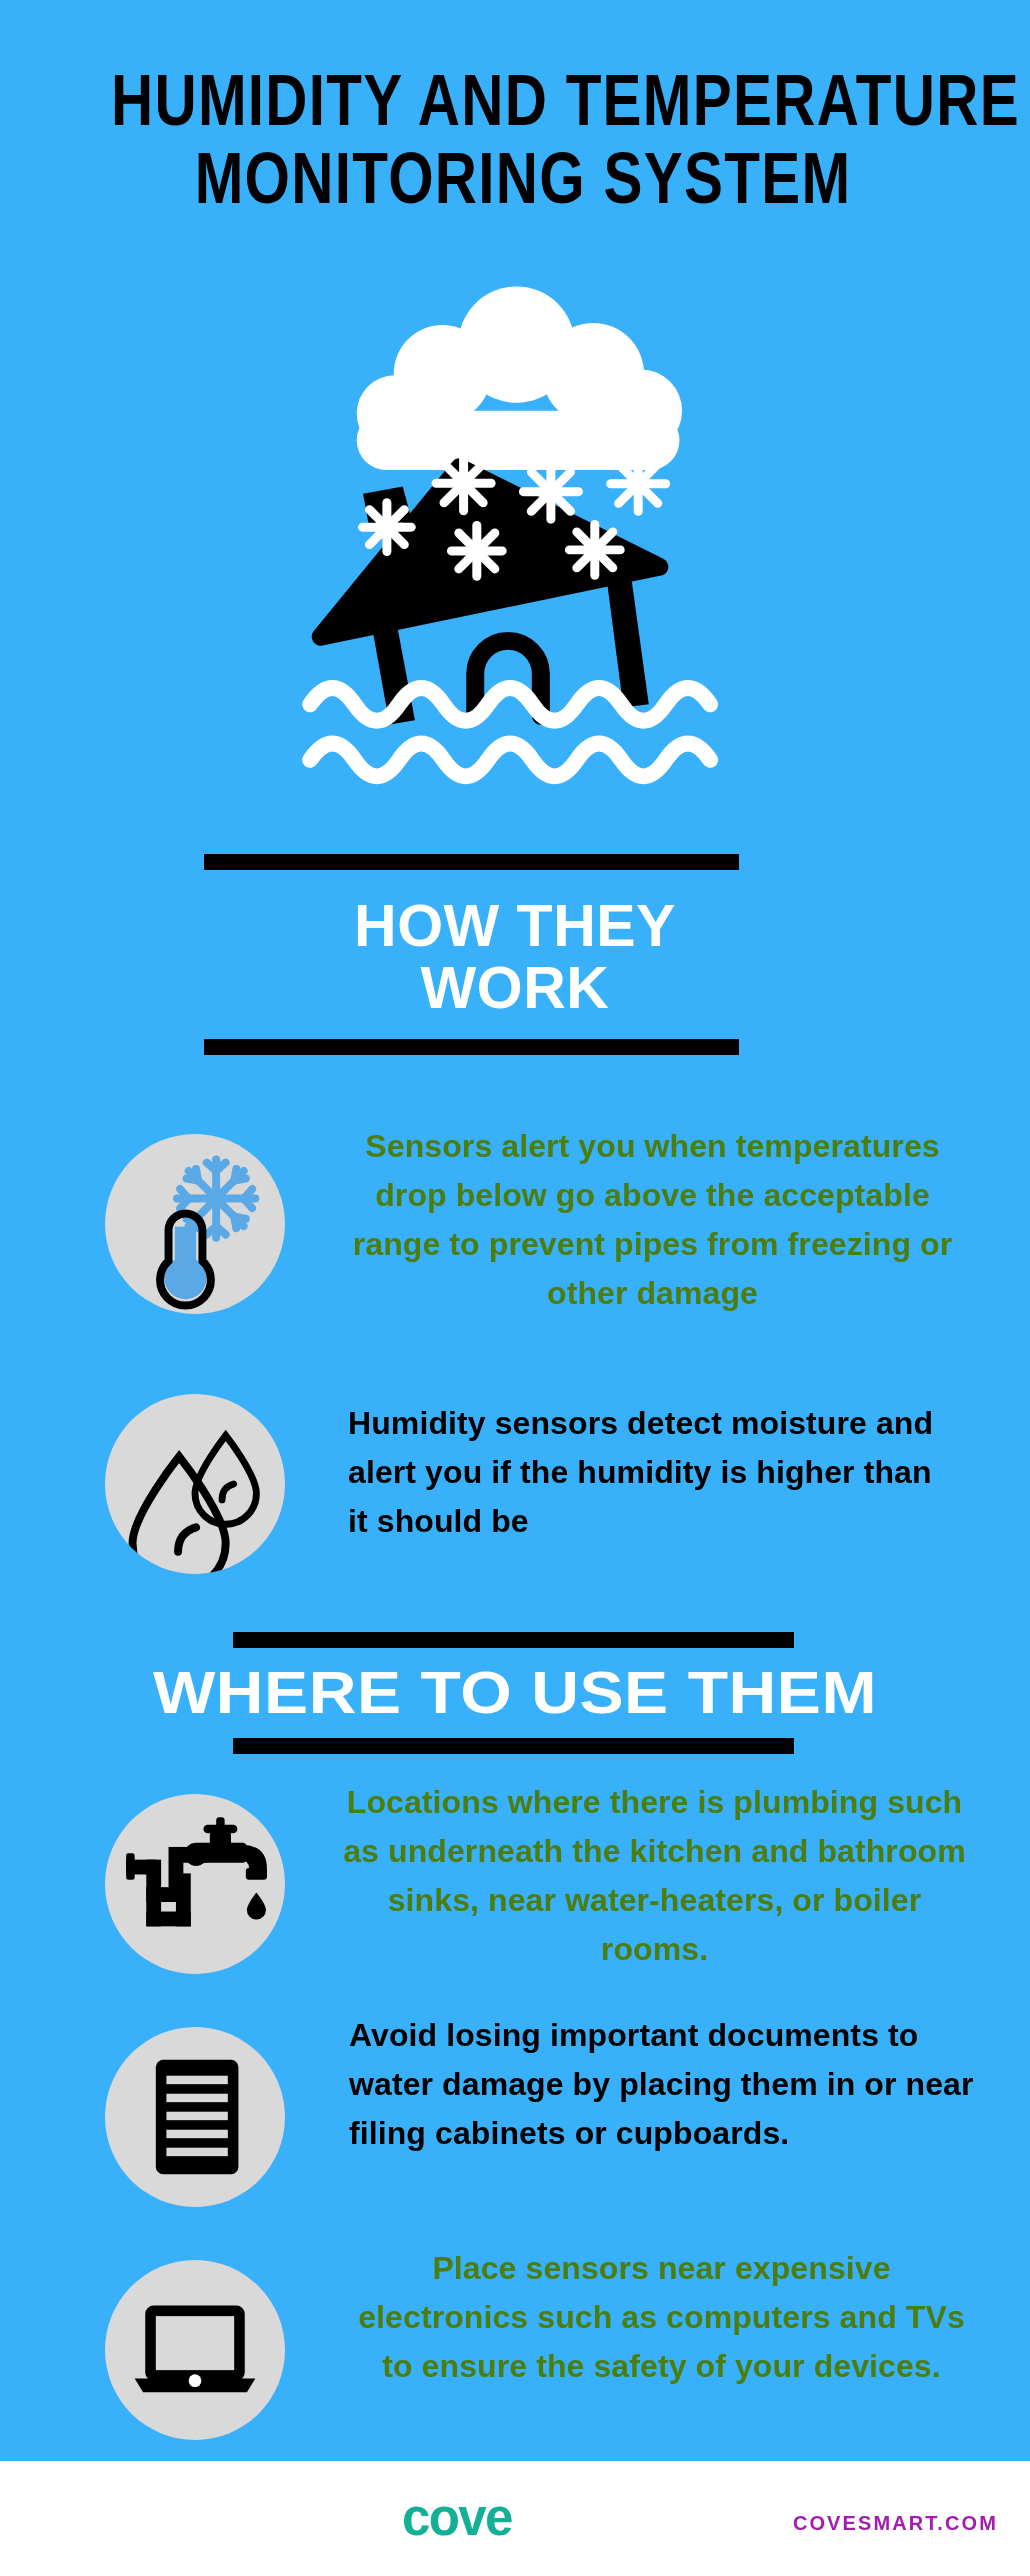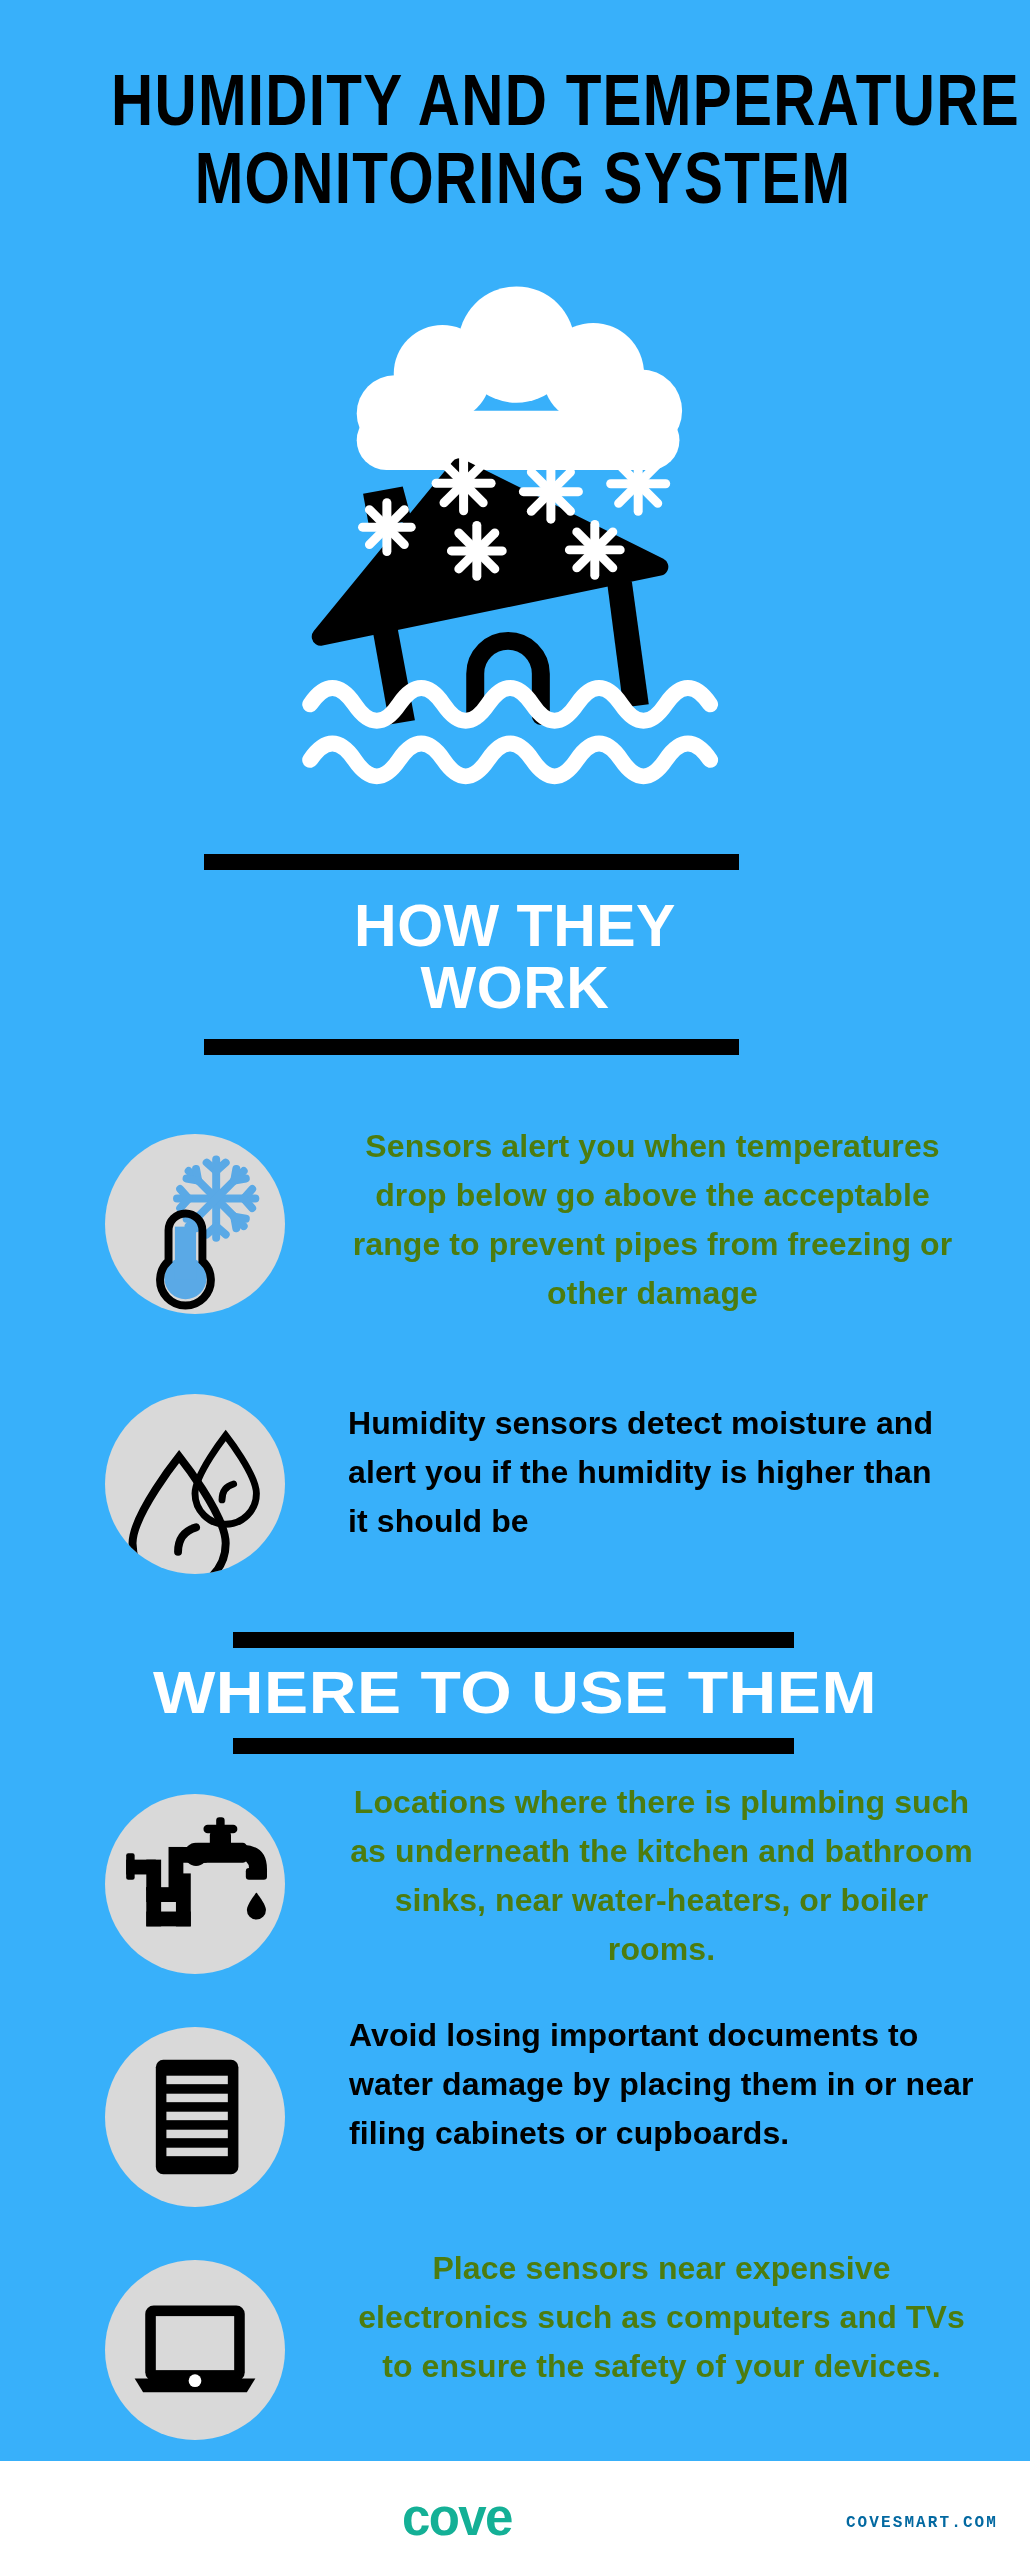--- a/index.html
+++ b/index.html
@@ -118,24 +118,24 @@
     color:#14b096;
     font-family:"Liberation Sans","DejaVu Sans",sans-serif;
     font-weight:bold;
     font-size:51px;
     line-height:51px;
     letter-spacing:-1.6px;
   }
   .cove-url {
     position:absolute;
     right:32px; top:52px;
-    color:#0369a1;
-    font-family:Liberation Mono, monospace;
-    font-weight:bold;
-    font-size:16px;
+    color:#a21caf;
+    font-family:Liberation Sans, sans-serif;
+    font-weight:bold;
+    font-size:20px;
     line-height:20px;
     letter-spacing:2.1px;
   }
 </style>
 </head>
 <body>
 
 <div id="infographic">
 
   <div class="blue-panel"></div>
@@ -302,21 +302,21 @@
           <rect x="40" y="124" width="56" height="28"></rect>
           <rect x="40" y="112" width="16" height="50" rx="4"></rect>
           <rect x="78" y="124" width="28" height="58"></rect>
           <rect x="78" y="222" width="84" height="28"></rect>
           <rect x="134" y="150" width="28" height="100"></rect>
 
           <path d="M286 186 c 0 0 18 22 18 33 a 18 18 0 1 1 -36 0 c 0 -11 18 -33 18 -33 z"></path>
         </g>
       </svg>
     </div>
-    <div class="btext white" style="left:244px; top:-16px; width:625px;">Locations where there is plumbing such as underneath the kitchen and bathroom sinks, near water-heaters, or boiler rooms.</div>
+    <div class="btext white" style="left:237px; top:-16px; width:625px;">Locations where there is plumbing such as underneath the kitchen and bathroom sinks, near water-heaters, or boiler rooms.</div>
   </div>
 
   <div class="bullet" style="left:105px; top:2027px; width:874px; height:185px;">
     <div class="icon-circle">
       <svg viewBox="0 0 340 340" xmlns="http://www.w3.org/2000/svg">
         <rect x="96" y="62" width="156" height="216" rx="14" fill="#000000"></rect>
         <g fill="#d9d9d9">
           <rect x="116" y="92" width="116" height="16"></rect>
           <rect x="116" y="126" width="116" height="16"></rect>
           <rect x="116" y="160" width="116" height="16"></rect>

